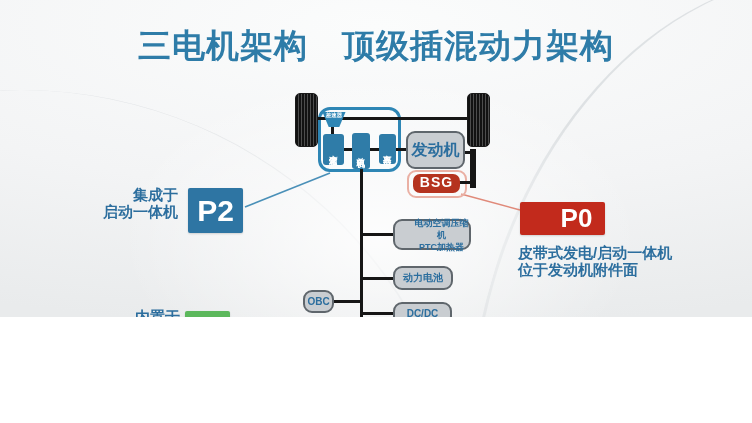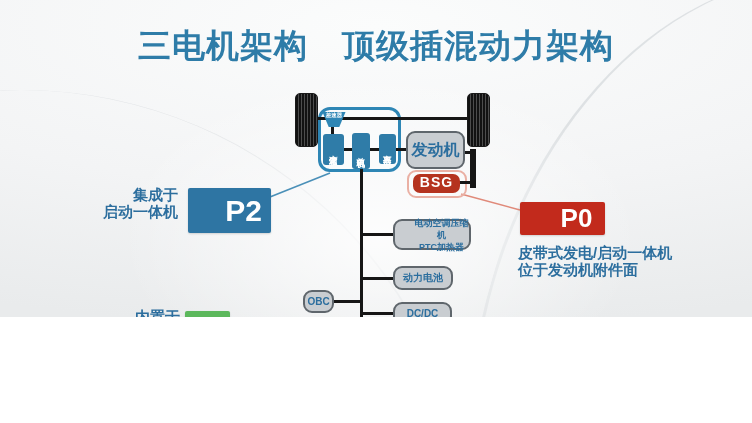--- a/index.html
+++ b/index.html
@@ -70,21 +70,21 @@
     position:absolute;z-index:3;background:#b5331f;border-radius:7px;color:#fff;
     font-weight:bold;font-size:14px;display:flex;align-items:flex-start;justify-content:center;
     letter-spacing:1px;
   }
 
   .badge{
     position:absolute;z-index:4;color:#fff;font-weight:bold;border-radius:2px;
     display:flex;align-items:center;justify-content:center;
     box-shadow:0 1px 2px rgba(0,0,0,0.15);
   }
-  .badge.p2{background:#2e75a3;font-size:30px;padding-left:28px;}
+  .badge.p2{background:#2e75a3;font-size:30px;}
   .badge.p0{background:#c22a1c;font-size:26px;}
   .badge.p4{background:#5cb85c;font-size:25px;}
 
   .callout-text{
     position:absolute;z-index:4;color:#2c6e9e;font-weight:bold;
     font-size:15px;line-height:16.5px;
   }
   .ta-r{text-align:right;}
 
   .overlay{position:absolute;left:0;top:0;z-index:2;pointer-events:none;}

